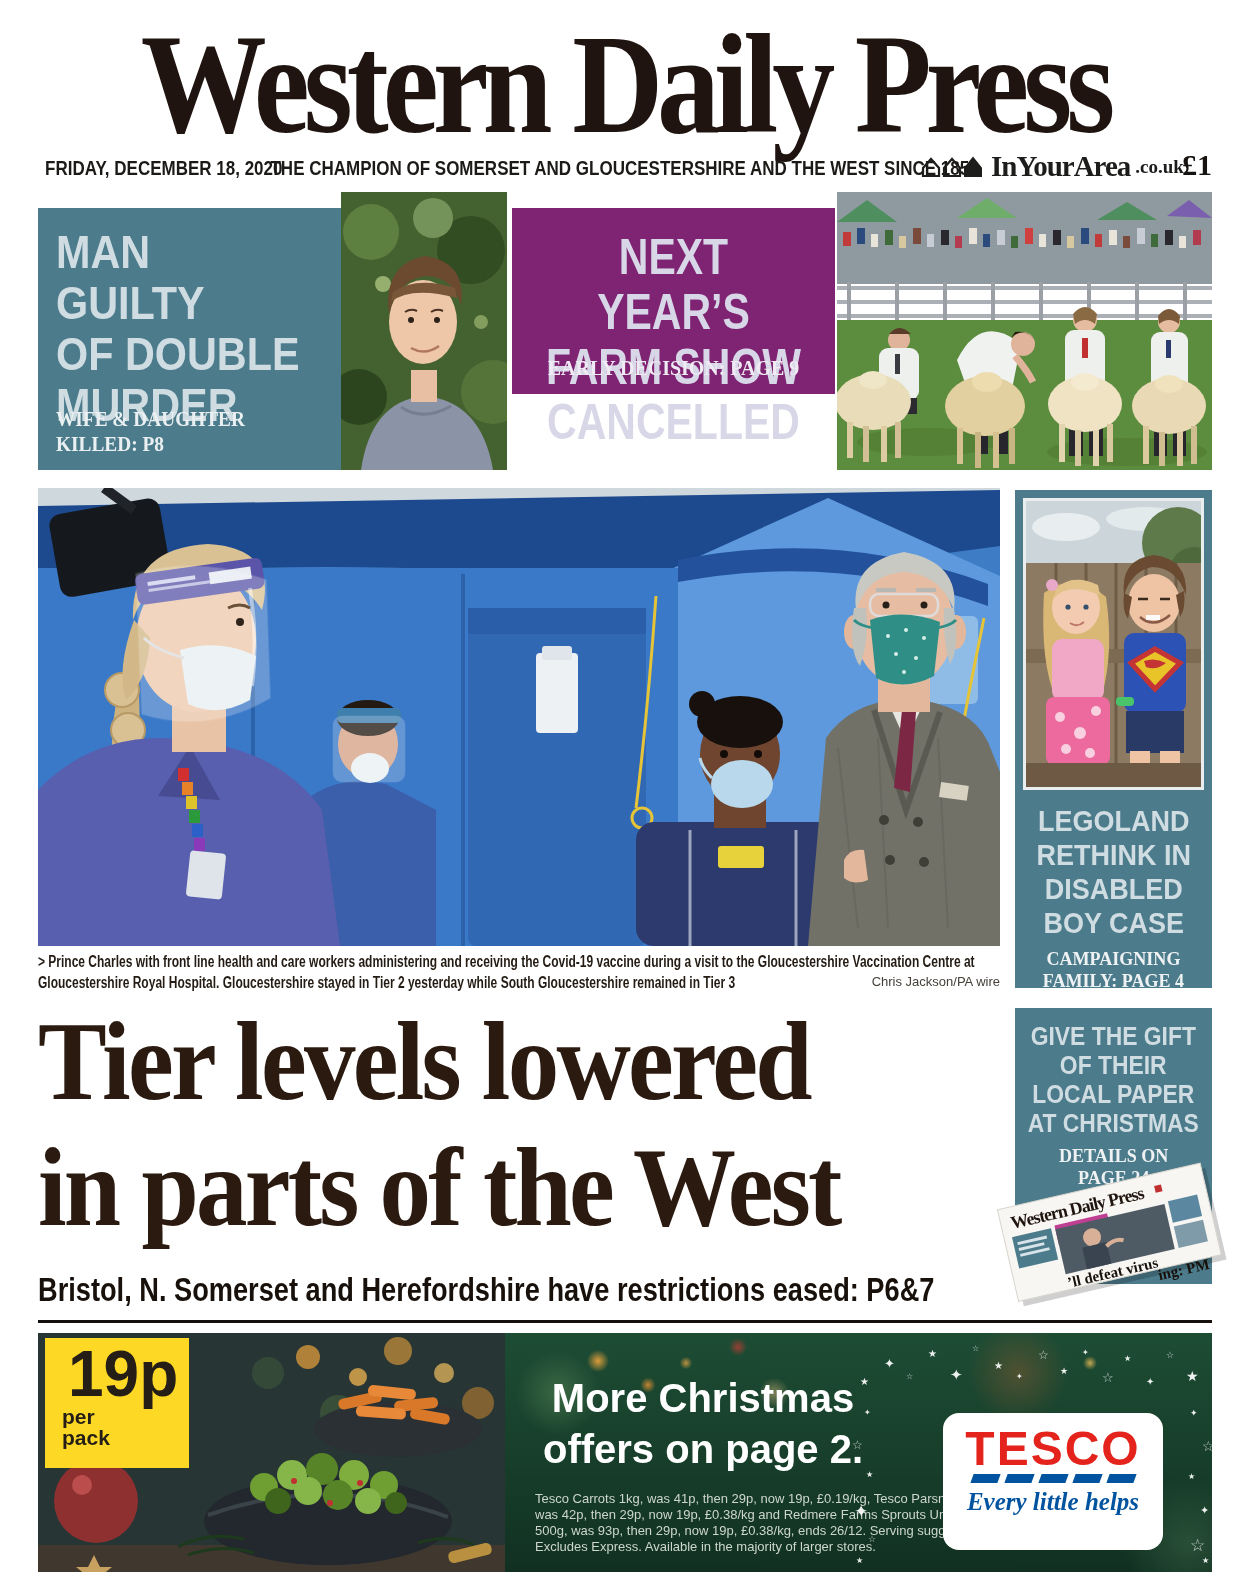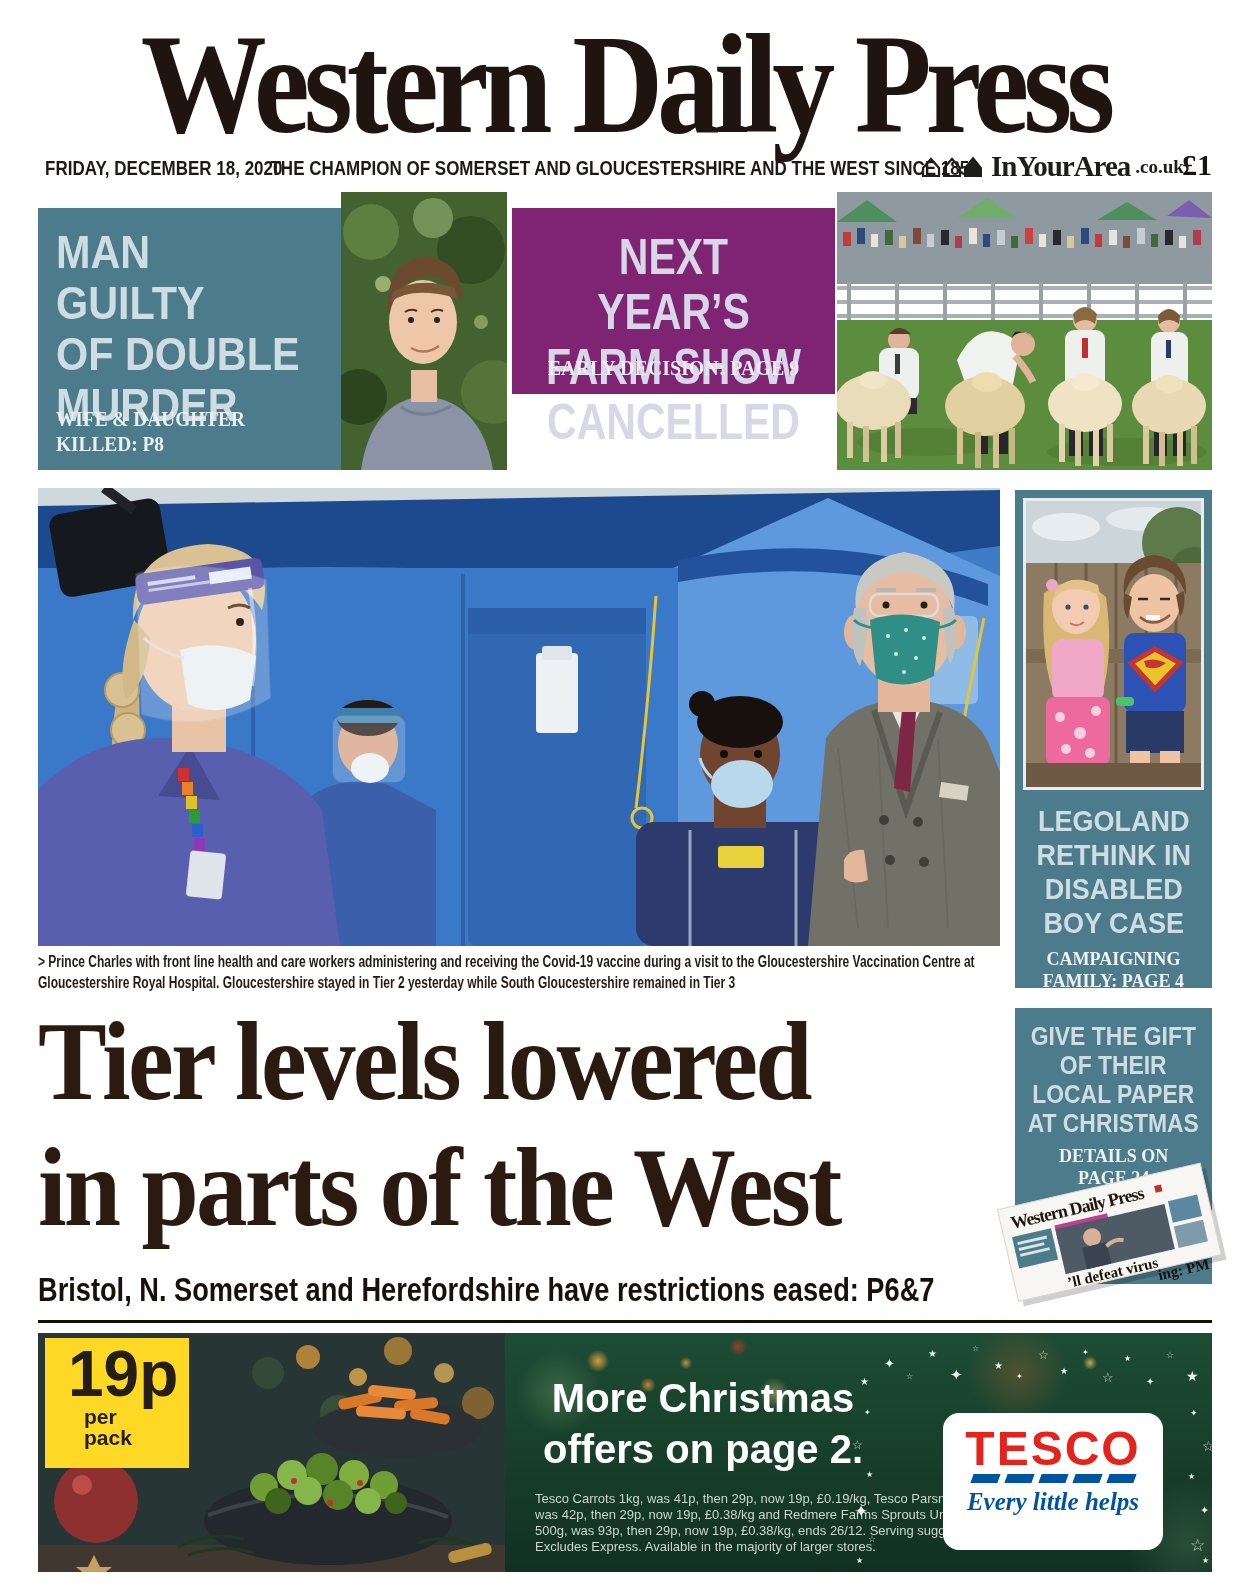--- a/index.html
+++ b/index.html
@@ -81,21 +81,21 @@
       radial-gradient(circle 10px at 1052px 30px, rgba(240,190,90,.8), rgba(240,190,90,0) 70%),
       radial-gradient(circle 14px at 1110px 90px, rgba(235,170,70,.7), rgba(235,170,70,0) 70%),
       radial-gradient(circle 12px at 1090px 150px, rgba(240,200,110,.6), rgba(240,200,110,0) 70%),
       radial-gradient(circle 60px at 520px 60px, rgba(98,146,92,.45), rgba(98,146,92,0) 70%),
       radial-gradient(circle 70px at 980px 40px, rgba(130,90,50,.5), rgba(130,90,50,0) 72%),
       radial-gradient(circle 90px at 1150px 210px, rgba(60,100,70,.55), rgba(60,100,70,0) 72%),
       linear-gradient(180deg,#1d4c34 0%, #173e2a 55%, #113022 100%);}
   #veg-photo{left:0;top:0;width:467px;height:239px;}
   #price-flash{left:7px;top:5px;width:135px;height:130px;background:#fdd825;color:#241e17;padding-left:9px;}
   #price-flash .big{margin:6px 0 0 14px;font-size:64px;line-height:60px;font-weight:700;}
-  #price-flash .unit{margin:2px 0 0 30px;font-size:21px;line-height:21px;font-weight:700;white-space:pre-line;}
+  #price-flash .unit{margin:2px 0 0 8px;font-size:21px;line-height:21px;font-weight:700;white-space:pre-line;}
   #offer-text{left:450px;top:40px;width:430px;text-align:center;color:#ffffff;font-weight:700;
      font-size:40px;line-height:51px;white-space:pre-line;}
   #smallprint{left:497px;top:158px;width:490px;font-size:13px;line-height:16px;color:#ccd6cc;white-space:pre-line;}
   #tesco-card{left:905px;top:80px;width:220px;height:137px;background:#ffffff;border-radius:16px;text-align:center;}
   #tesco-word{margin-top:13px;font-size:48px;line-height:46px;font-weight:700;letter-spacing:2px;color:#e3231c;}
   #tesco-dashes{display:flex;justify-content:center;gap:7px;margin-top:2px;}
   #tesco-dashes i{display:block;width:27px;height:9px;background:#00539f;transform:skewX(-20deg);}
   #tesco-slogan{margin-top:5px;font-family:"Liberation Serif",serif;font-style:italic;font-weight:700;
      font-size:25px;color:#00539f;}
   .star{position:absolute;color:#ffffff;line-height:1;pointer-events:none;}
@@ -404,20 +404,21 @@
         <path d="M836,140 Q822,138 816,132 M898,140 Q912,138 918,132" stroke="#2f8f86" stroke-width="3" fill="none"></path>
         <path d="M806,372 Q812,360 826,362 L830,392 Q816,398 806,390 Z" fill="#e2b79c"></path>
       </g>
     </svg>
   </div>
 
   <div class="abs" id="lead-caption">
     <span class="c">&gt; Prince Charles with front line health and care workers administering and receiving the Covid-19 vaccine during a visit to the Gloucestershire Vaccination Centre at
 Gloucestershire Royal Hospital. Gloucestershire stayed in Tier 2 yesterday while South Gloucestershire remained in Tier 3</span>
   </div>
+  <div class="abs" id="lead-credit">Chris Jackson/PA wire</div>
 
   <div class="abs teal" id="box-legoland">
     <div id="kids-frame">
       <svg viewBox="0 0 175 286">
         <rect width="175" height="286" fill="#ccd6da"></rect>
         <ellipse cx="40" cy="26" rx="34" ry="14" fill="#e8eef0"></ellipse>
           <ellipse cx="120" cy="18" rx="40" ry="12" fill="#e2eaec"></ellipse>
         <circle cx="152" cy="42" r="36" fill="#5f7a4a"></circle>
           <circle cx="168" cy="70" r="24" fill="#4e6a3c"></circle>
         <rect y="62" width="175" height="224" fill="#8d7a62"></rect>

